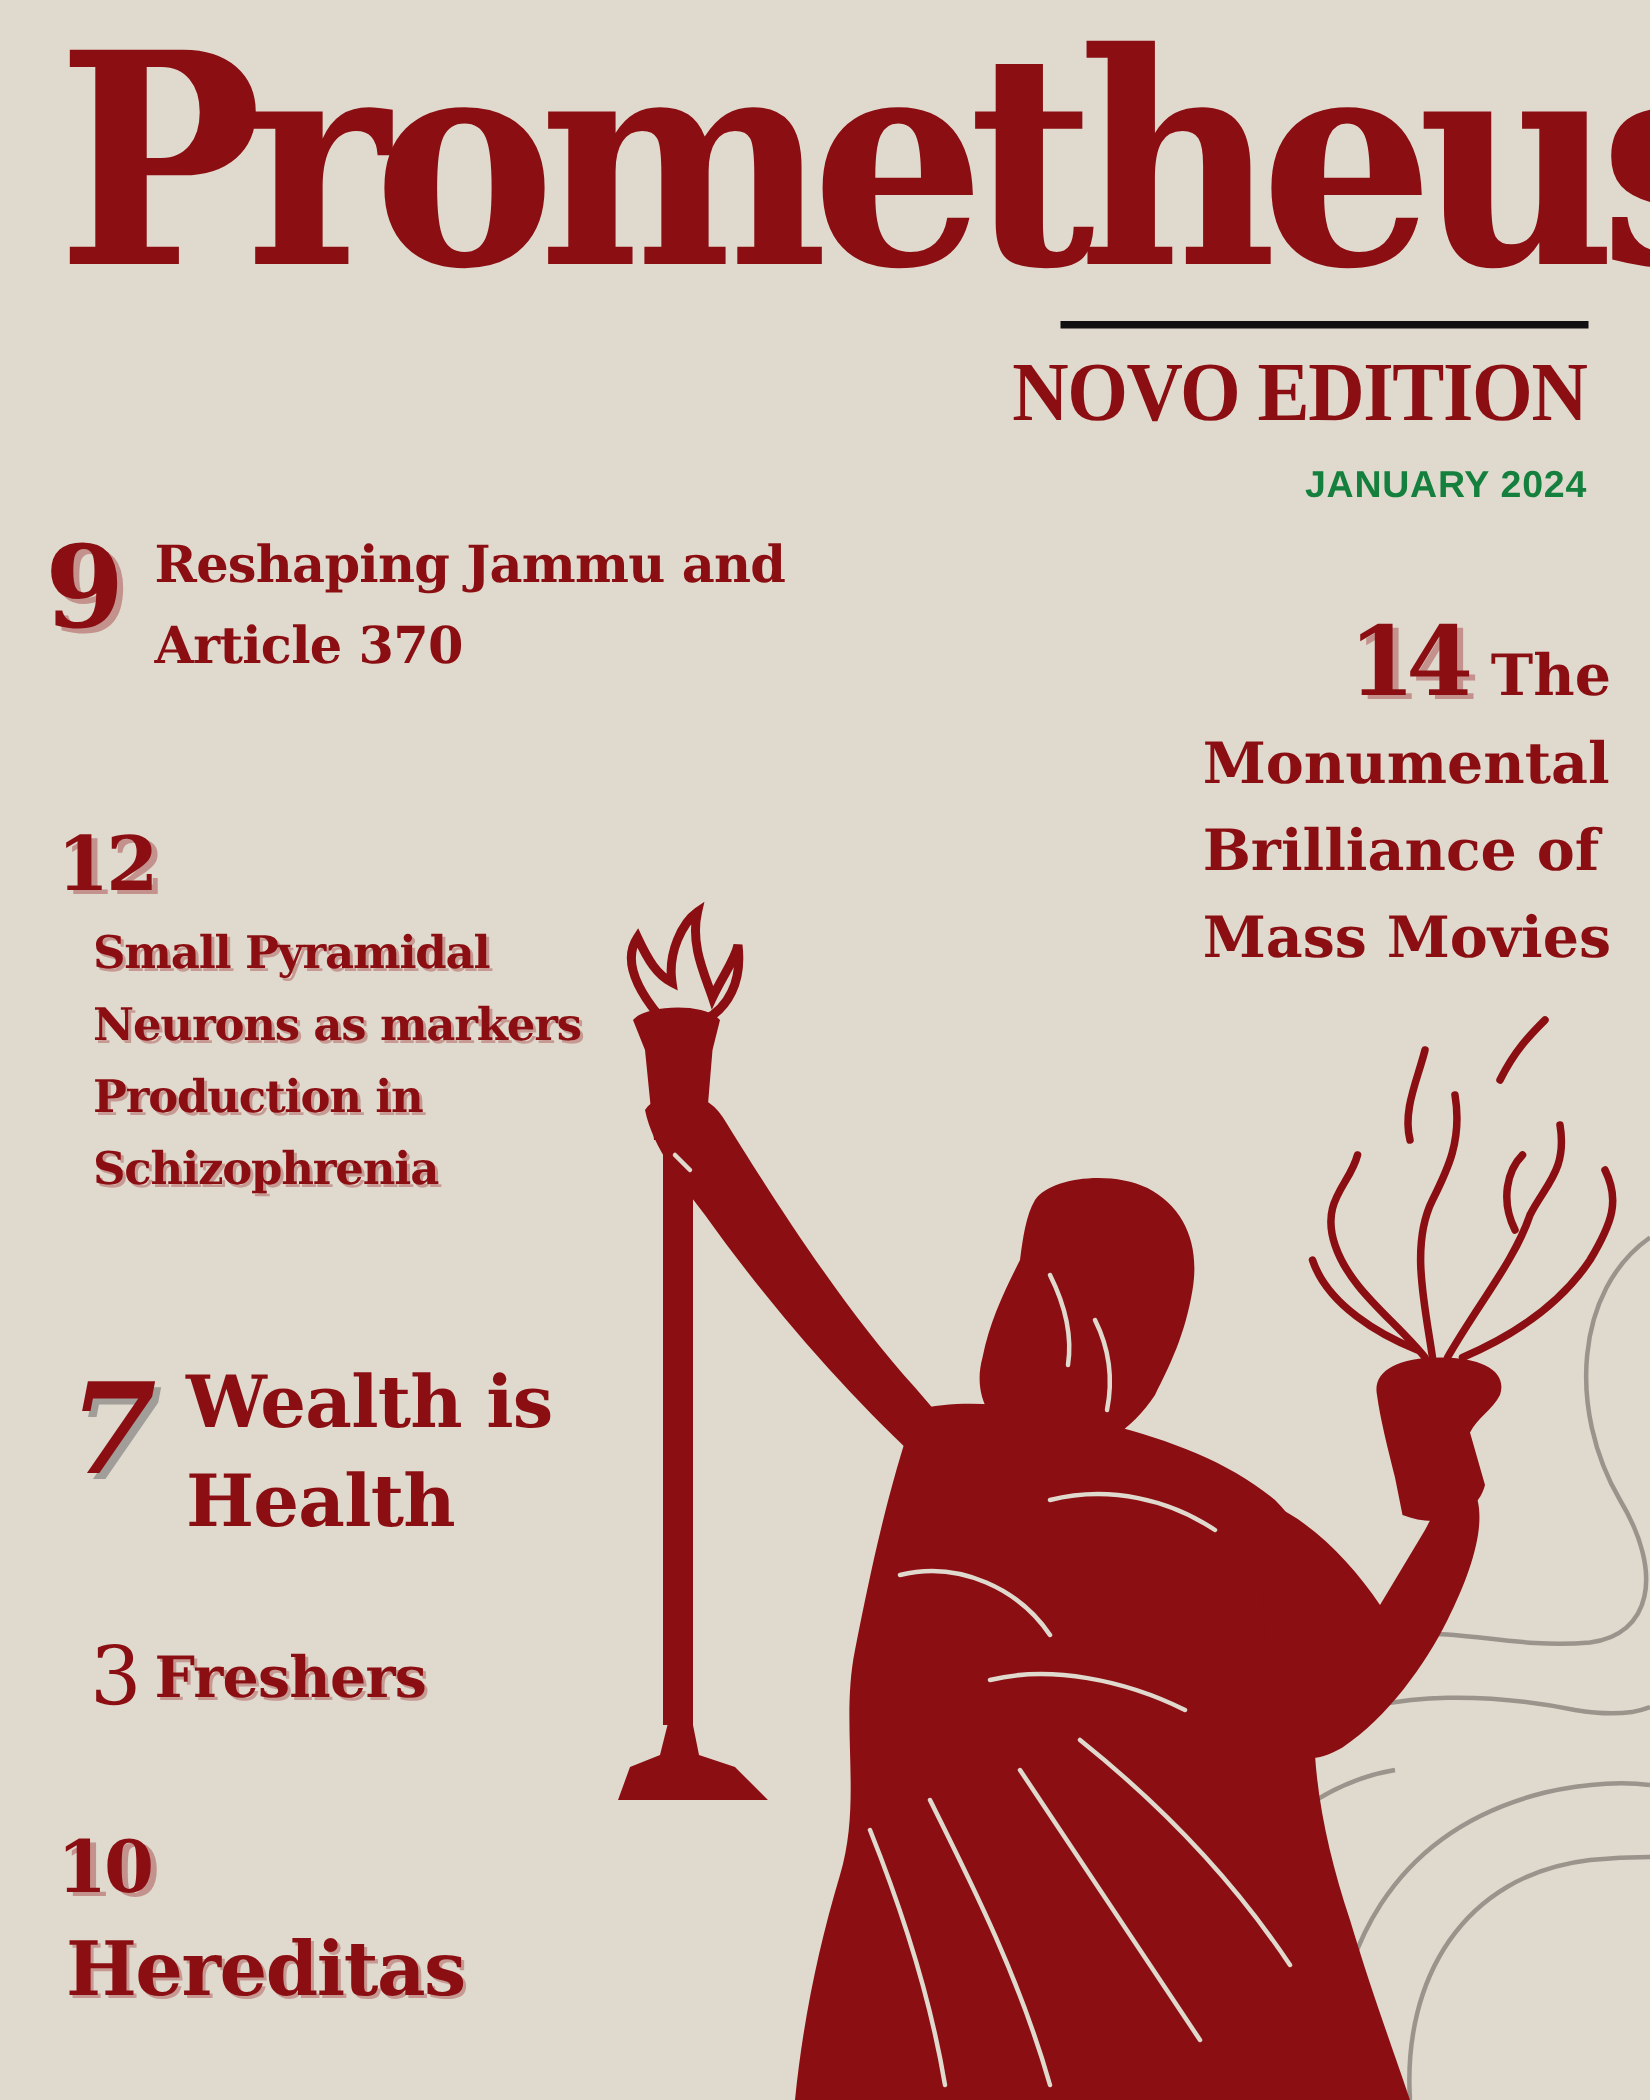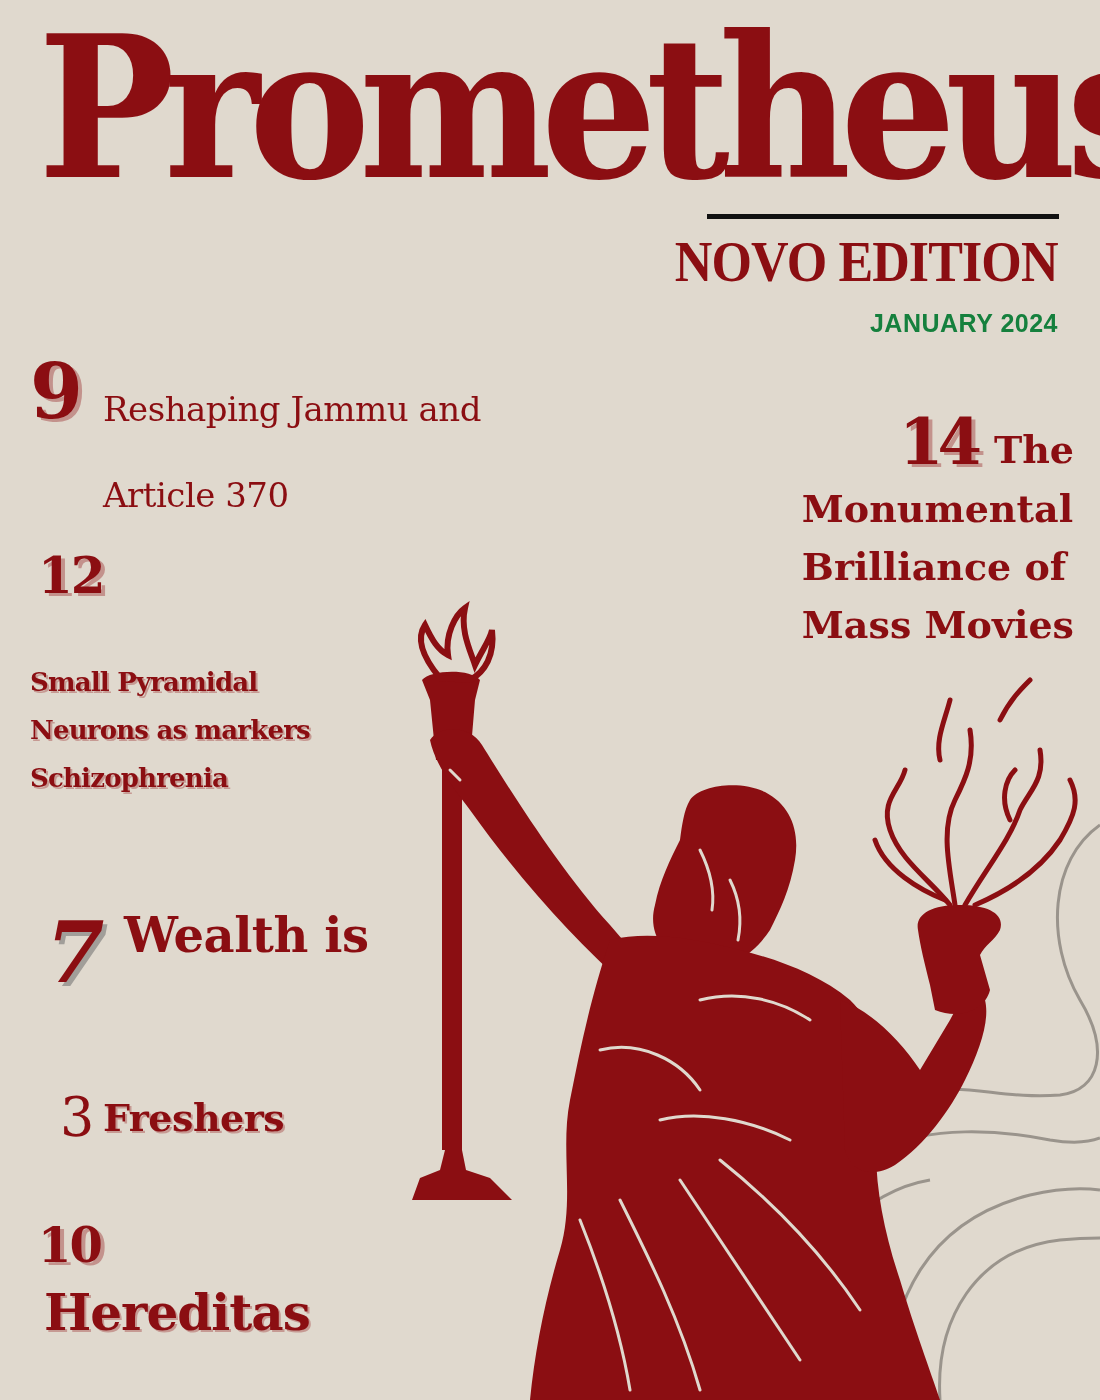--- a/index.html
+++ b/index.html
@@ -36,29 +36,29 @@
     white-space: nowrap;
   }
   .ttl {
     font-family: "DejaVu Serif", serif; font-weight: bold; color: #8b0e12;
     white-space: nowrap;
   }
   .shadow { text-shadow: 2px 2px 0 rgba(160, 60, 60, 0.4); }
 
   .n9 { left: 30px; top: 352px; font-size: 76px; line-height: 80px; }
   .t9 { left: 103px; top: 350px; font-size: 34px; line-height: 54px; font-weight: normal; letter-spacing: -0.5px; }
-  .t9 span { display: block; font-weight: normal; margin-top: 32px; }
+  .t9 span { display: block; font-weight: bold; }
 
   .n14 { right: 124px; top: 402px; font-size: 64px; line-height: 80px; letter-spacing: -6px; }
   .t14a { right: 26px; top: 422px; font-size: 38px; line-height: 56px; }
   .t14 { right: 26px; top: 480px; font-size: 38px; line-height: 58px; text-align: left; }
   .t14 span { display: block; }
 
   .n12 { left: 38px; top: 546px; font-size: 50px; line-height: 60px; letter-spacing: -2px; }
-  .t12 { left: 30px; top: 612px; font-size: 26px; line-height: 48px; letter-spacing: -0.8px; margin-top: 46px; }
+  .t12 { left: 62px; top: 612px; font-size: 30px; line-height: 48px; letter-spacing: -0.8px; }
   .t12 span { display: block; }
 
   .n7 { left: 46px; top: 898px; font-size: 84px; line-height: 110px; font-style: italic; text-shadow: 4px 4px 0 rgba(110,110,110,0.55); }
   .t7 { left: 124px; top: 902px; font-size: 48px; line-height: 66px; letter-spacing: -0.5px; }
   .t7 span { display: block; }
 
   .n3 { left: 60px; top: 1086px; font-size: 54px; line-height: 64px; font-weight: normal; text-shadow: none; }
   .t3 { left: 103px; top: 1092px; font-size: 38px; line-height: 52px; letter-spacing: -0.5px; }
 
   .n10 { left: 38px; top: 1214px; font-size: 48px; line-height: 62px; letter-spacing: -2px; }
@@ -90,28 +90,30 @@
     <span>Brilliance of</span>
     <span>Mass Movies</span>
   </div>
 </div>
 
 <div>
   <div class="abs num n12">12</div>
   <div class="abs ttl t12 shadow">
     <span>Small Pyramidal</span>
     <span>Neurons as markers</span>
+    <span>Production in</span>
     <span>Schizophrenia</span>
   </div>
 </div>
 
 <div>
   <div class="abs num n7">7</div>
   <div class="abs ttl t7">
     <span>Wealth is</span>
+    <span>Health</span>
   </div>
 </div>
 
 <div>
   <div class="abs num n3">3</div>
   <div class="abs ttl t3 shadow">Freshers</div>
 </div>
 
 <div>
   <div class="abs num n10">10</div>

